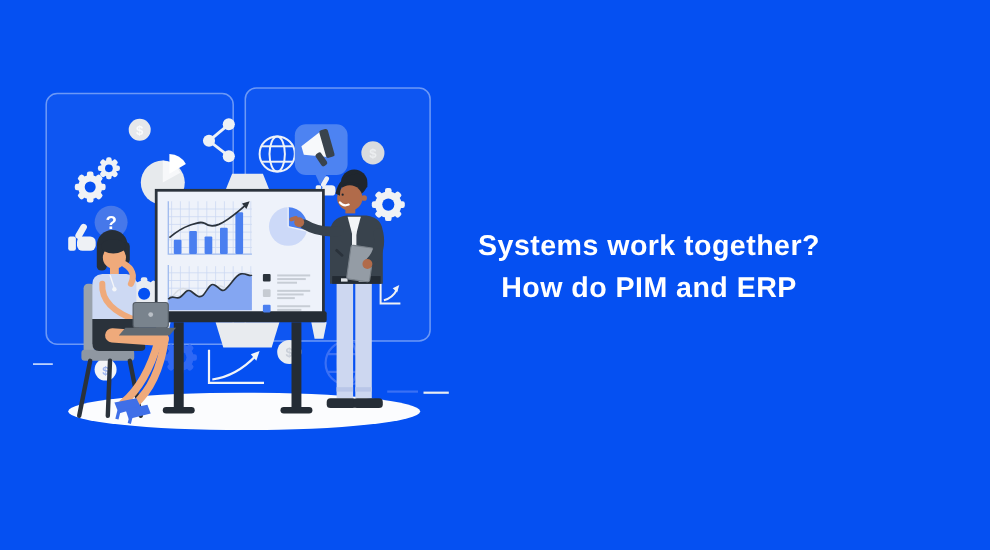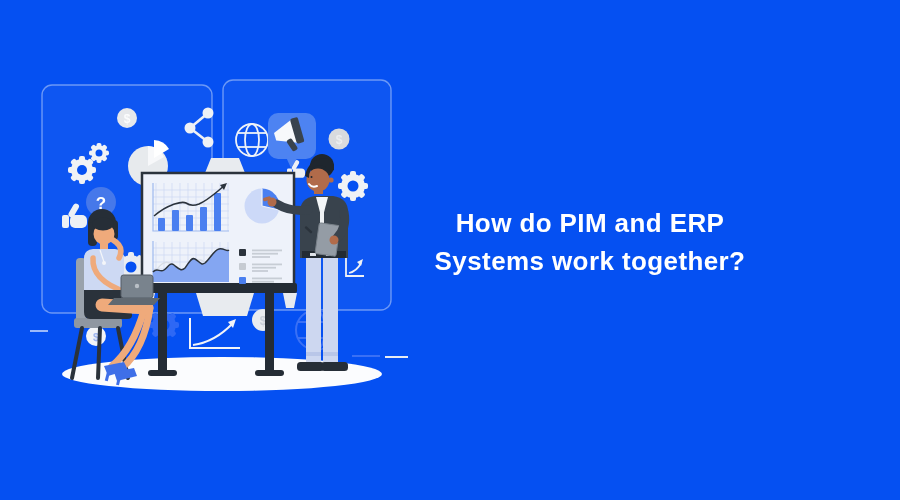--- a/index.html
+++ b/index.html
@@ -277,17 +277,17 @@
         <circle cx="318" cy="180" r="11.5" fill="#B16B4A"></circle>
         <path d="M305,176 Q308,160 324,158 Q334,158 334,170 L330,172 Q326,164 316,166 Q309,168 309,178 Z" fill="#1F262E"></path>
         <circle cx="331" cy="180" r="2.6" fill="#B16B4A"></circle>
         <circle cx="311.5" cy="177" r="1" fill="#1F262E"></circle>
         <path d="M309,184 Q312,188 317,186" stroke="#FFFFFF" stroke-width="2" fill="none" stroke-linecap="round"></path>
       </g>
     </svg>
   </div>
 
   <div class="headline">
+    <span>Systems work together?</span>
     <span>How do PIM and ERP</span>
-    <span>Systems work together?</span>
   </div>
 
 </div>
 
 </body></html>

